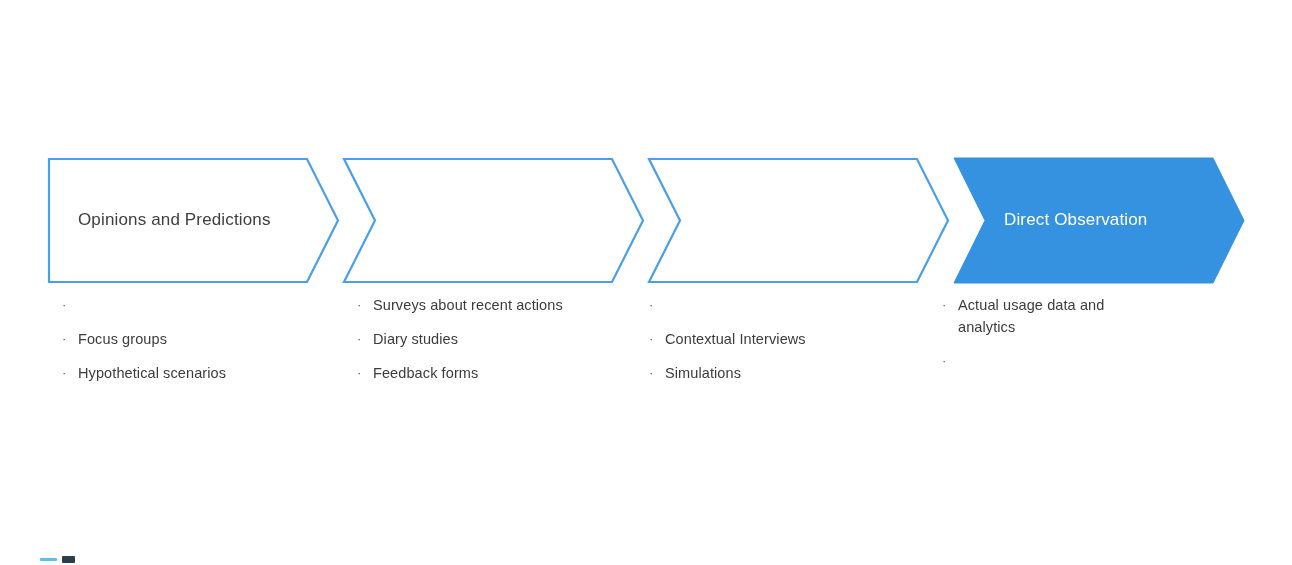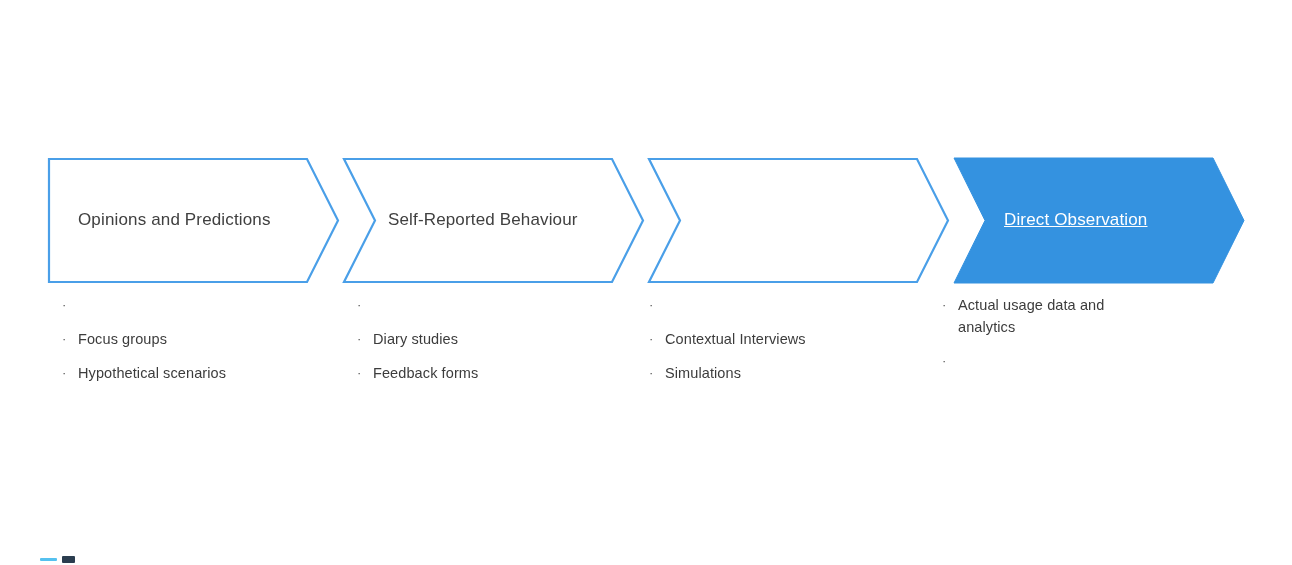--- a/index.html
+++ b/index.html
@@ -119,41 +119,41 @@
       <path d="M 49,3 L 307,3 L 338,64.5 L 307,126 L 49,126 Z" fill="#ffffff" stroke="#4a9fe8" stroke-width="2.2" stroke-linejoin="miter"></path>
 
       <path d="M 344,3 L 612,3 L 643,64.5 L 612,126 L 344,126 L 375,64.5 Z" fill="#ffffff" stroke="#4a9fe8" stroke-width="2.2" stroke-linejoin="miter"></path>
 
       <path d="M 649,3 L 917,3 L 948,64.5 L 917,126 L 649,126 L 680,64.5 Z" fill="#ffffff" stroke="#4a9fe8" stroke-width="2.2" stroke-linejoin="miter"></path>
 
       <path d="M 954,2 L 1213,2 L 1244,64.5 L 1213,127 L 954,127 L 985,64.5 Z" fill="#3492e0" stroke="#3492e0" stroke-width="1" stroke-linejoin="miter"></path>
     </svg>
 
     <div class="stage-label" style="left:78px;">Opinions and Predictions</div>
-    <div class="stage-label" style="left:388px;">Self-Reported Behaviour</div>
-    <div class="stage-label on-fill" style="left:1004px;text-decoration:underline;">Direct Observation</div>
+    <div class="stage-label on-fill" style="left:1004px;">Direct Observation</div>
   </div>
 
   <div class="bullet-col" style="left:60px; width:280px;">
     <div class="bullet-item">
       <span class="bullet-dot">·</span>
     </div>
     <div class="bullet-item">
       <span class="bullet-dot">·</span>
       <span class="bullet-text">Focus groups</span>
     </div>
     <div class="bullet-item">
       <span class="bullet-dot">·</span>
       <span class="bullet-text">Hypothetical scenarios</span>
     </div>
   </div>
 
   <div class="bullet-col" style="left:355px; width:290px;">
     <div class="bullet-item">
       <span class="bullet-dot">·</span>
+      <span class="bullet-text">Surveys about recent actions</span>
     </div>
     <div class="bullet-item">
       <span class="bullet-dot">·</span>
       <span class="bullet-text">Diary studies</span>
     </div>
     <div class="bullet-item">
       <span class="bullet-dot">·</span>
       <span class="bullet-text">Feedback forms</span>
     </div>
   </div>

